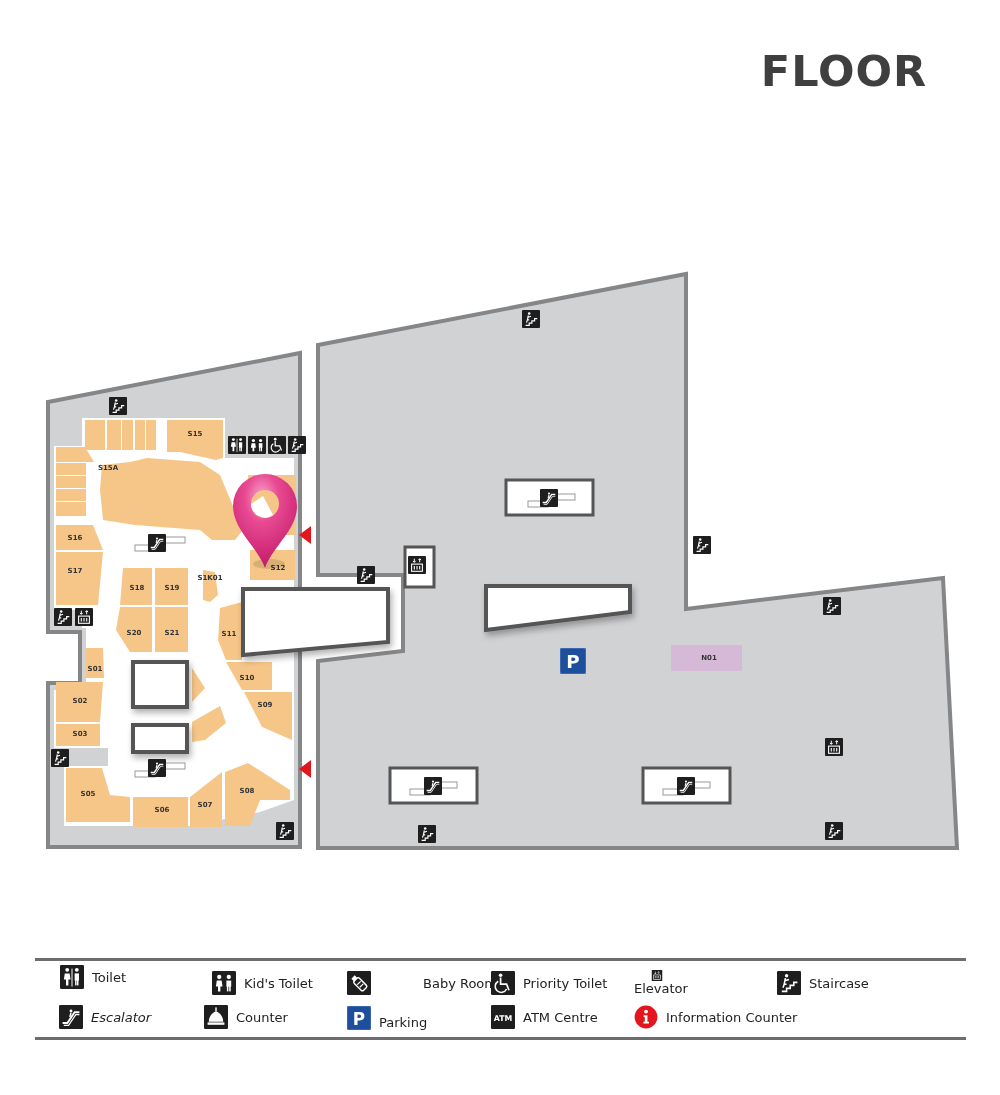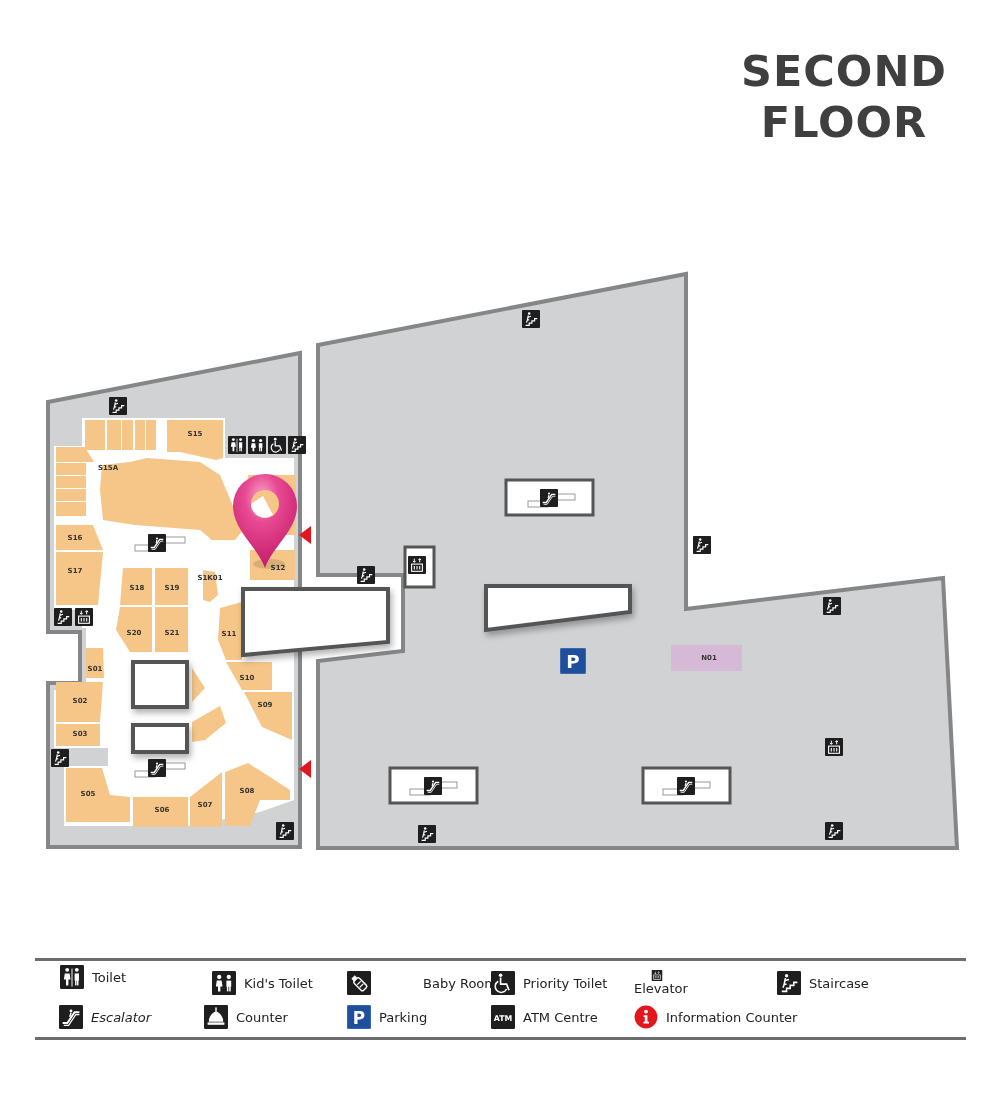--- a/index.html
+++ b/index.html
@@ -12,21 +12,20 @@
     border-top: 3px solid #6d6d6d; border-bottom: 3px solid #6d6d6d; box-sizing: border-box; }
   .legend-item { position: absolute; display: flex; align-items: center; height: 26px; }
   .legend-icon { width: 24px; height: 24px; margin-right: 8px; display: inline-block; }
   .legend-label { font-family: "DejaVu Sans", sans-serif; font-size: 13px; color: #222; }
   .shop-label { font-family: "DejaVu Sans", sans-serif; font-weight: bold; font-size: 7px; fill: #333; }
 </style>
 </head>
 <body>
 
 <div class="floor-title">
-  <span>SECOND</span>
   <span>FLOOR</span>
 </div>
 
 <svg id="map" width="1000" height="950" viewBox="0 0 1000 950" xmlns="http://www.w3.org/2000/svg">
   <defs>
     <filter id="shadow" x="-20%" y="-20%" width="140%" height="160%">
       <feDropShadow dx="2" dy="4" stdDeviation="3" flood-color="#000" flood-opacity="0.3"></feDropShadow>
     </filter>
     <radialGradient id="pinGrad" cx="45%" cy="25%" r="75%">
       <stop offset="0%" stop-color="#f7a5cb"></stop>
@@ -301,21 +300,21 @@
         <use href="#ico-escalator"></use>
       </svg>
       <span class="legend-label">Escalator</span>
     </div>
     <div class="legend-item" style="left: 169px; top: 43px;">
       <svg class="legend-icon" viewBox="0 0 20 20">
         <use href="#ico-musolla"></use>
       </svg>
       <span class="legend-label">Counter</span>
     </div>
-    <div class="legend-item" style="left: 312px; top: 43px;">
+    <div class="legend-item" style="left: 312px; top: 43px; align-items: flex-end;">
       <svg class="legend-icon" viewBox="0 0 20 20">
         <use href="#ico-parking"></use>
       </svg>
       <span class="legend-label">Parking</span>
     </div>
     <div class="legend-item" style="left: 456px; top: 43px;">
       <svg class="legend-icon" viewBox="0 0 20 20">
         <use href="#ico-atm"></use>
       </svg>
       <span class="legend-label">ATM Centre</span>

